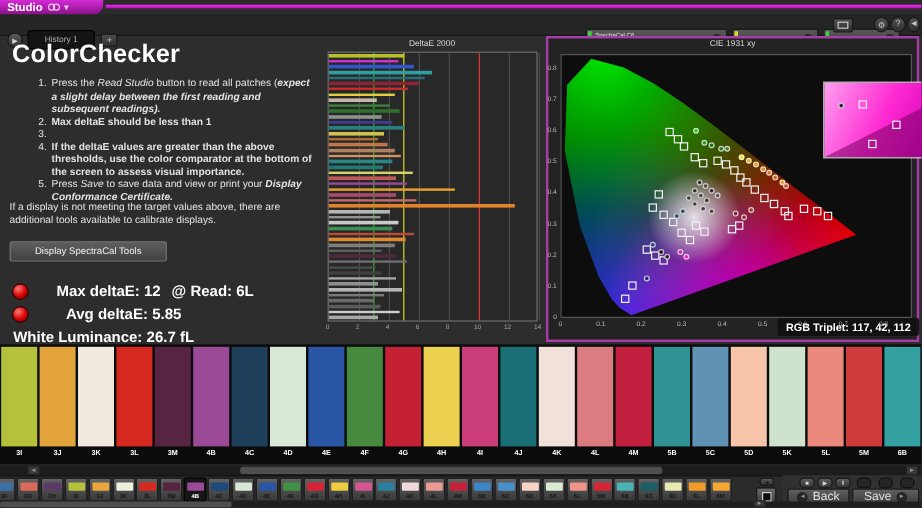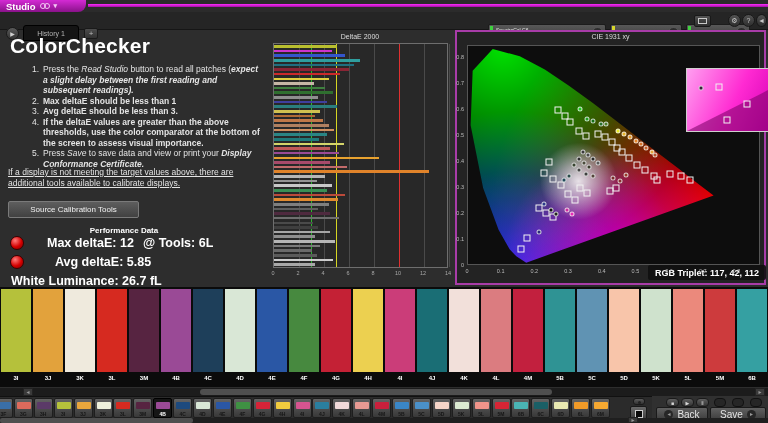--- a/index.html
+++ b/index.html
@@ -51,21 +51,21 @@
   #screen-btn i { width:9px; height:6px; border:1px solid #c8c8c8; display:block; }
 
   
   #page-title { left:10px; top:34px; color:#fff; font-size:21px; font-weight:bold; letter-spacing:.2px; }
   #steps { left:26px; top:64px; width:234px; color:#e4e4e4; font-size:8.5px; line-height:10.5px; }
   .step { display:flex; }
   .step .num { width:13px; text-align:right; margin-right:4px; flex:none; }
   .em { font-style:italic; }
   .bem { font-style:italic; font-weight:bold; }
   .b { font-weight:bold; }
-  #list-footer { left:8px; top:167px; width:252px; color:#e4e4e4; font-size:8.5px; line-height:10.5px;text-decoration:underline; }
+  #list-footer { left:8px; top:167px; width:252px; color:#e4e4e4; font-size:8.5px; line-height:10.5px; }
   #calib-tools-btn { left:8px; top:201px; width:131px; height:17px;
     background:linear-gradient(180deg,#5e5e5e,#414141); border:1px solid #7a7a7a; border-radius:2px;
     color:#f0f0f0; font-size:8px; display:flex; align-items:center; justify-content:center; }
   #perf-header { left:0; top:226px; width:248px; text-align:center; color:#fff; font-size:8px; font-weight:bold; }
   .led { width:14px; height:14px; border-radius:50%; border:1px solid #3a0000;
     background:radial-gradient(circle at 35% 30%, #ff7a7a, #d40000 55%, #7a0000 100%); }
   #led-max { left:10px; top:236px; }
   #led-avg { left:10px; top:255px; }
   .perf-text { color:#fff; font-size:12.5px; font-weight:600; }
   #max-deltae { left:47px; top:236px; }
@@ -223,39 +223,37 @@
     <div class="step">
       <span class="num">1.</span>
       <span><span>Press the </span><span class="em">Read Studio</span><span> button to read all patches (</span><span class="bem">expect a slight delay between the first reading and subsequent readings).</span></span>
     </div>
     <div class="step">
       <span class="num">2.</span>
       <span class="b">Max deltaE should be less than 1</span>
     </div>
     <div class="step">
       <span class="num">3.</span>
-      <span class="b">Avg deltaE should be less than 3.</span>
     </div>
     <div class="step">
       <span class="num">4.</span>
       <span class="b">If the deltaE values are greater than the above thresholds, use the color comparator at the bottom of the screen to assess visual importance.</span>
     </div>
     <div class="step">
       <span class="num">5.</span>
       <span><span>Press </span><span class="em">Save</span><span> to save data and view or print your </span><span class="bem">Display Conformance Certificate.</span></span>
     </div>
   </div>
   <div class="abs" id="list-footer">If a display is not meeting the target values above, there are additional tools available to calibrate displays.</div>
   <div class="abs" id="calib-tools-btn">
-    <span>Source Calibration Tools</span>
+    <span>Display SpectraCal Tools</span>
   </div>
-  <div class="abs" id="perf-header">Performance Data</div>
   <div class="abs led" id="led-max"></div>
   <div class="abs perf-text" id="max-deltae">Max deltaE: 12</div>
-  <div class="abs perf-text" id="point-label">@ Tools: 6L</div>
+  <div class="abs perf-text" id="point-label">@ Read: 6L</div>
   <div class="abs led" id="led-avg"></div>
   <div class="abs perf-text" id="avg-deltae">Avg deltaE: 5.85</div>
   <div class="abs perf-text" id="white-lum">White Luminance: 26.7 fL</div>
 
   <div class="abs" id="deltae-panel">
     <div class="abs" id="deltae-title">DeltaE 2000</div>
     <div class="abs" id="deltae-plot">
         <div class="abs grid-v" style="left: 24.5px;"></div>
         <div class="abs grid-v" style="left: 49.5px;"></div>
         <div class="abs grid-v" style="left: 74.5px;"></div>

